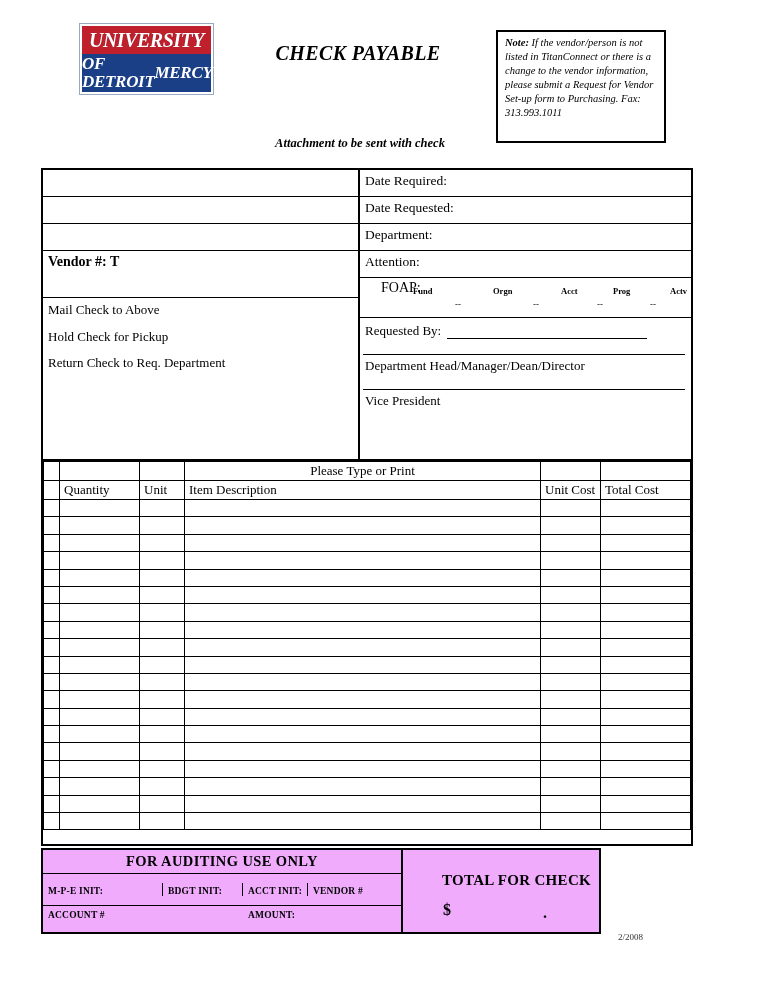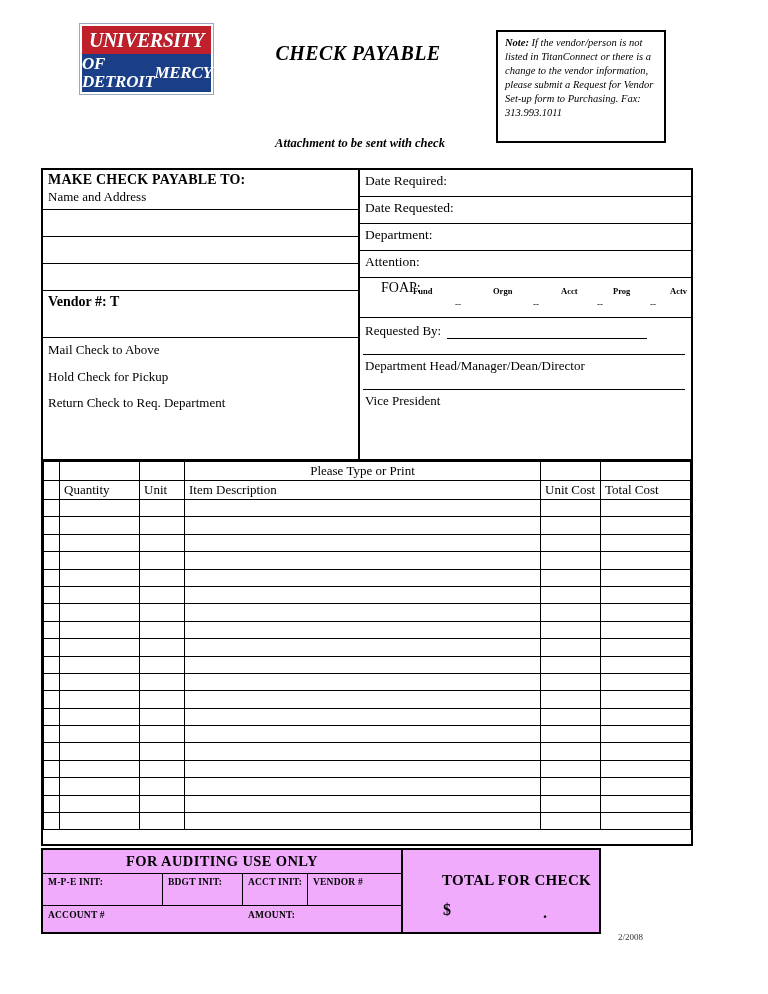--- a/index.html
+++ b/index.html
@@ -284,20 +284,21 @@
     font-size: 14.5px;
     letter-spacing: .4px;
     padding-top: 3px;
     box-sizing: border-box;
   }
   .audit-inits {
     height: 32px;
     display: flex;
     border-bottom: 1.5px solid #000;
     box-sizing: border-box;
+    align-items: center;
   }
   .audit-inits > div {
     border-right: 1.5px solid #000;
     box-sizing: border-box;
     font-size: 9.5px;
     font-weight: bold;
     padding: 3px 0 0 5px;
     letter-spacing: .2px;
   }
   .ai-mpe { width: 120px; }
@@ -371,24 +372,20 @@
   <div class="note-box">
     <b>Note:</b><span> If the vendor/person is not listed in TitanConnect or there is a change to the vendor information, please submit a Request for Vendor Set-up form to Purchasing. Fax: 313.993.1011</span>
   </div>
 </div>
 
 <div class="form-frame">
 
   <div class="top-section">
 
     <div class="payable-col">
-      <div class="cellrow payable-head">
-        <div class="bold">MAKE CHECK PAYABLE TO:</div>
-        <div>Name and Address</div>
-      </div>
       <div class="cellrow addr-line"></div>
       <div class="cellrow addr-line"></div>
       <div class="cellrow addr-line"></div>
       <div class="cellrow vendor-cell">Vendor #: T</div>
       <div class="cellrow delivery-cell nb">
         <div class="delivery-opt">Mail Check to Above</div>
         <div class="delivery-opt">Hold Check for Pickup</div>
         <div class="delivery-opt">Return Check to Req. Department</div>
       </div>
     </div>

